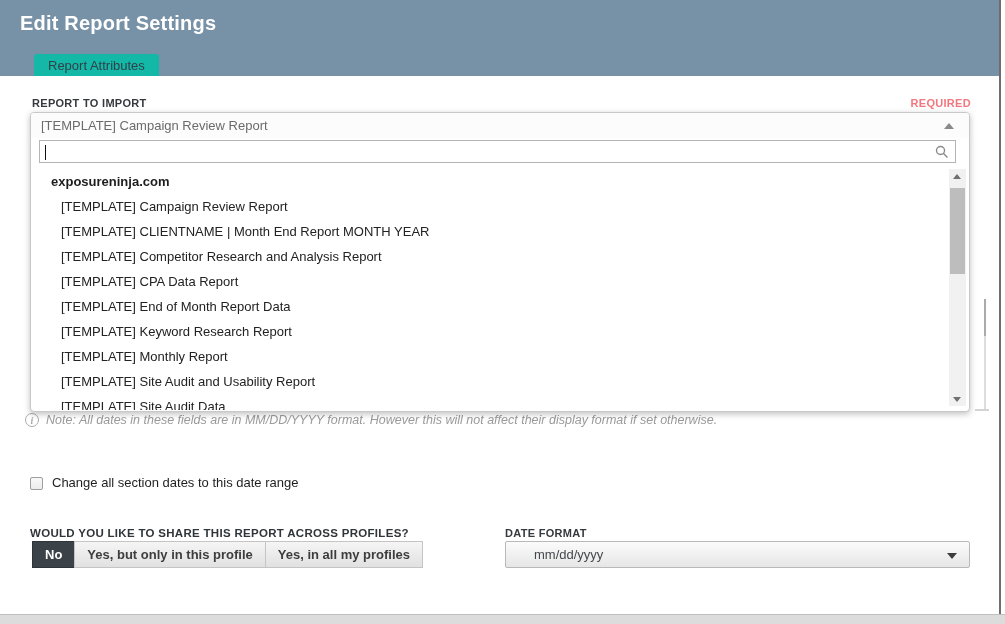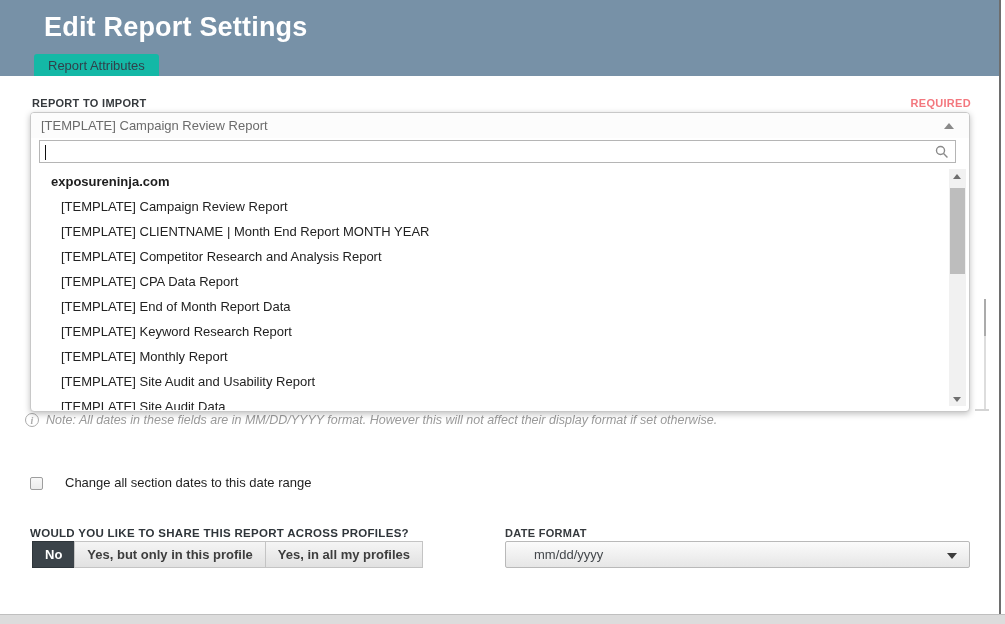--- a/index.html
+++ b/index.html
@@ -2,21 +2,21 @@
 <html><head>
 <meta charset="utf-8">
 <style>
   * { margin:0; padding:0; box-sizing:border-box; }
   html,body { width:1005px; height:624px; background:#ffffff; overflow:hidden;
               font-family:"Liberation Sans","DejaVu Sans",sans-serif; }
   .window { position:relative; width:1005px; height:624px; background:#fff; }
 
   
   .header { position:absolute; left:0; top:0; width:1000px; height:76px; background:#7791a7; }
-  .title { position:absolute; left:44px; top:12px; font-size:27px; font-weight:bold; color:#ffffff; letter-spacing:.2px; }
+  .title { position:absolute; left:20px; top:12px; font-size:20px; font-weight:bold; color:#ffffff; letter-spacing:.2px; }
   .tab { position:absolute; left:34px; top:54px; height:22px; background:#14b8a6;
          border-radius:3px 3px 0 0; padding:0 14px; line-height:23px;
          font-size:13px; color:#31404b; }
 
   
   .right-border { position:absolute; left:999px; top:0; width:2px; height:614px; background:#6e6e6e; }
   .bottom-strip { position:absolute; left:0; top:614px; width:1005px; height:10px;
                   background:#dcdcdc; border-top:1px solid #bfbfbf; }
 
   
@@ -58,21 +58,21 @@
 
   
   .note-row { position:absolute; left:25px; top:413px; display:flex; align-items:center; gap:7px; }
   .info-icon { width:14px; height:14px; border:1px solid #ababab; border-radius:50%;
                color:#ababab; font-size:10px; font-style:italic; font-weight:bold;
                font-family:"Liberation Serif","DejaVu Serif",serif;
                display:flex; align-items:center; justify-content:center; flex:0 0 auto; }
   .note-text { font-size:12.5px; font-style:italic; color:#9b9b9b; }
 
   
-  .check-row { position:absolute; left:30px; top:475px; display:flex; align-items:flex-end; gap:22px; cursor:pointer; }
+  .check-row { position:absolute; left:30px; top:475px; display:flex; align-items:flex-end; gap:9px; cursor:pointer; }
   .checkbox { width:13px; height:13px; border:1px solid #9e9e9e; border-radius:2px;
               background:linear-gradient(#f8f8f8,#ececec); }
   .check-label { font-size:13px; color:#1f1f1f; }
 
   
   #lbl-share { left:30px; top:527px; font-size:11.5px; color:#2f353a; }
   .btn-group { position:absolute; left:32px; top:541px; display:flex; }
   .seg-btn { height:27px; line-height:25px; padding:0 12px; font-size:13px; font-weight:bold;
              color:#3d3d3d; background:linear-gradient(#f5f5f5,#e1e1e1);
              border:1px solid #c4c4c4; margin-left:-1px; cursor:pointer; white-space:nowrap;text-align:right; }

